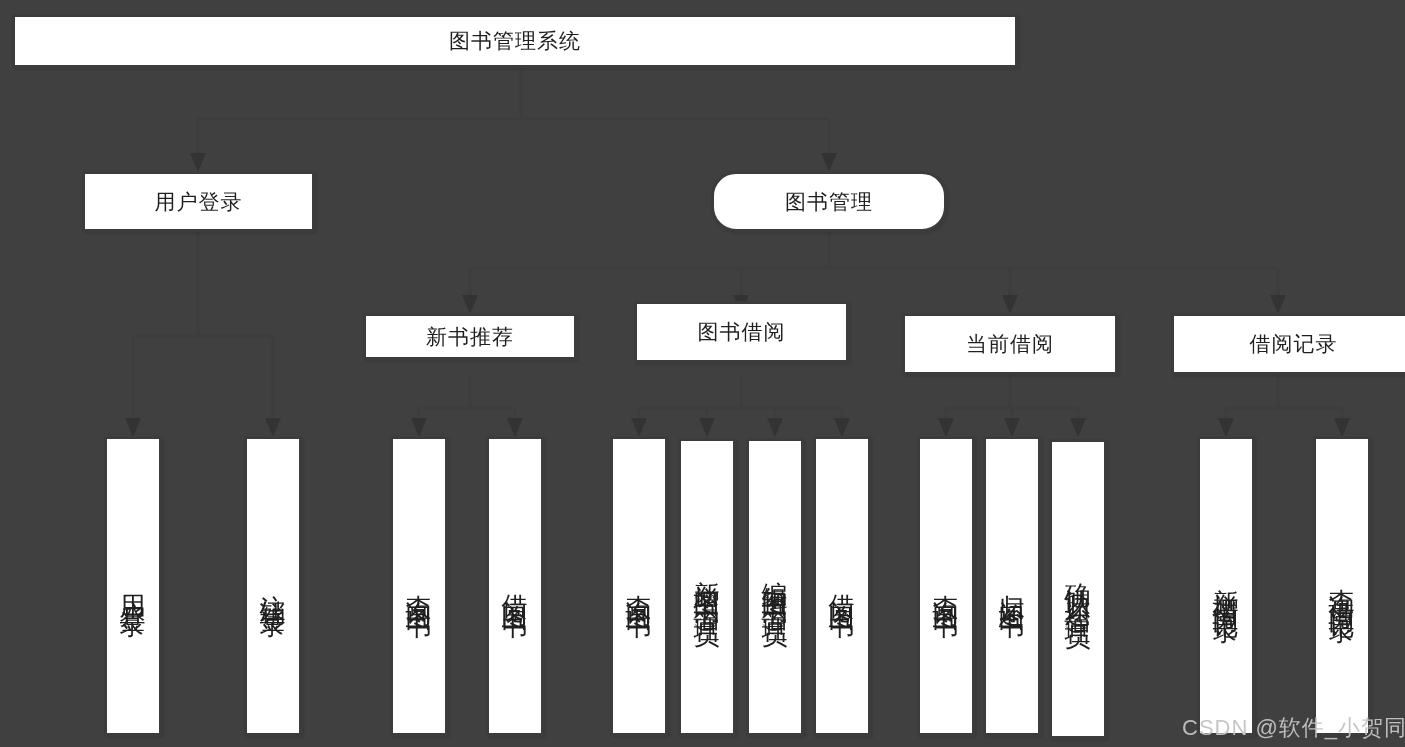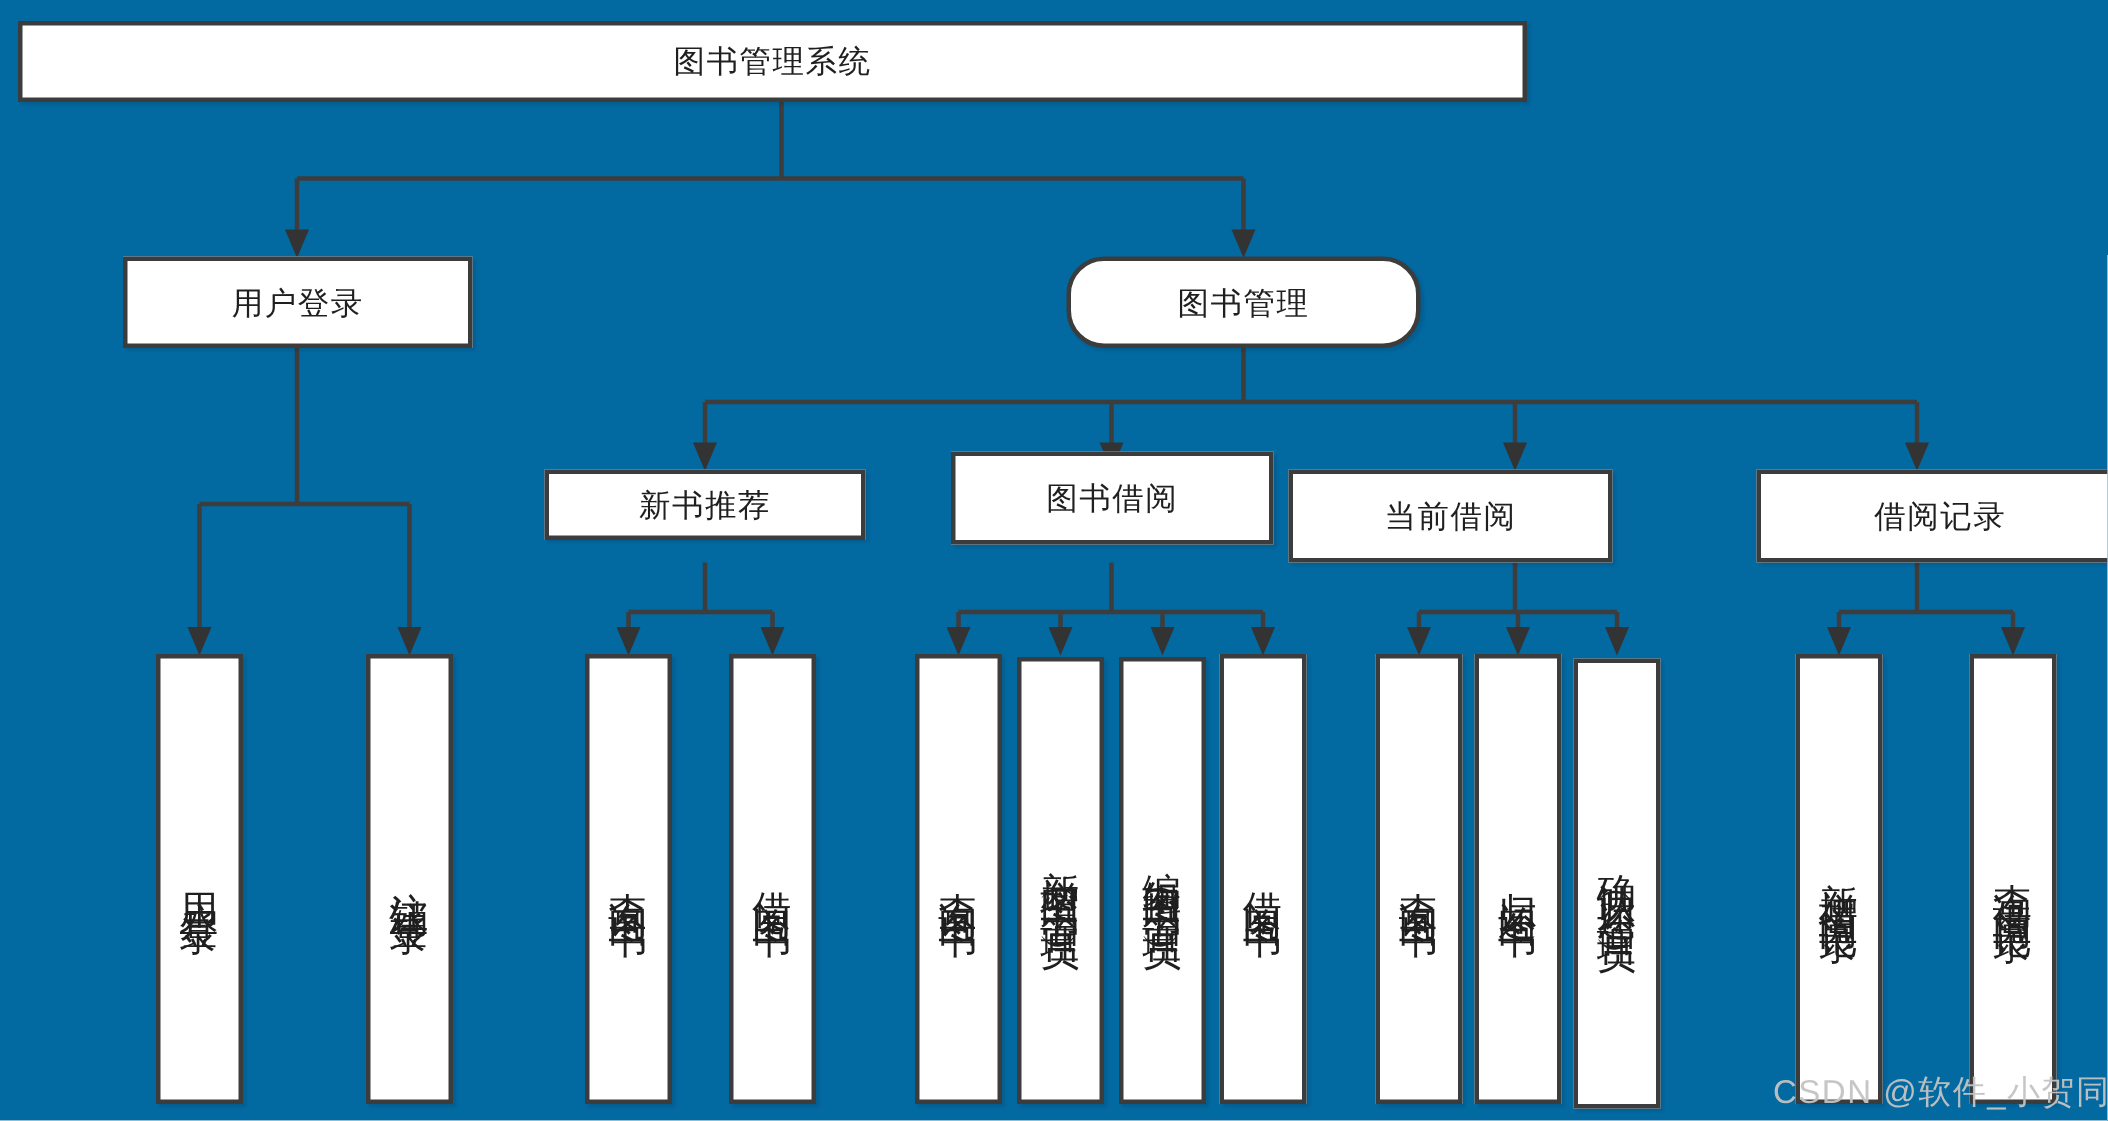--- a/index.html
+++ b/index.html
@@ -1,20 +1,20 @@
 <!DOCTYPE html>
 <html><head>
 <meta charset="utf-8">
 <style>
   html, body { margin: 0; padding: 0; background: #ffffff; }
   #canvas {
     position: relative;
     width: 1405px;
     height: 747px;
-    background: #0369a1;
+    background: #404040;
     font-family: "Liberation Sans", "DejaVu Sans", sans-serif;
     overflow: hidden;
   }
   #wires {
     position: absolute;
     left: 0; top: 0;
     z-index: 1;
   }
   #wires path { stroke: #3d3d3d; stroke-width: 3; fill: none; }
   #wires polygon { fill: #333333; stroke: none; }
@@ -134,21 +134,21 @@
     </g>
   </svg>
 
   <div class="node node-h" style="left:12px; top:14px; width:1006px; height:54px;">图书管理系统</div>
 
   <div class="node node-h" style="left:82px; top:171px; width:233px; height:61px;">用户登录</div>
   <div class="node node-h" style="left:711px; top:171px; width:236px; height:61px;border-radius:25px;">图书管理</div>
 
   <div class="node node-h" style="left:363px; top:313px; width:214px; height:47px;">新书推荐</div>
   <div class="node node-h" style="left:634px; top:301px; width:215px; height:62px;">图书借阅</div>
-  <div class="node node-h" style="left:859px; top:313px; width:216px; height:62px;">当前借阅</div>
+  <div class="node node-h" style="left:902px; top:313px; width:216px; height:62px;">当前借阅</div>
   <div class="node node-h" style="left:1171px; top:313px; width:245px; height:62px;">借阅记录</div>
 
   <div class="node node-v" style="left:104px; top:436px; width:58px; height:300px;">用户登录</div>
   <div class="node node-v" style="left:244px; top:436px; width:58px; height:300px;">注销登录</div>
 
   <div class="node node-v" style="left:390px; top:436px; width:58px; height:300px;">查询图书</div>
   <div class="node node-v" style="left:486px; top:436px; width:58px; height:300px;">借阅图书</div>
 
   <div class="node node-v" style="left:610px; top:436px; width:58px; height:300px;">查询图书</div>
   <div class="node node-v" style="left:678px; top:438px; width:58px; height:298px;">新增图书（管理员）</div>

